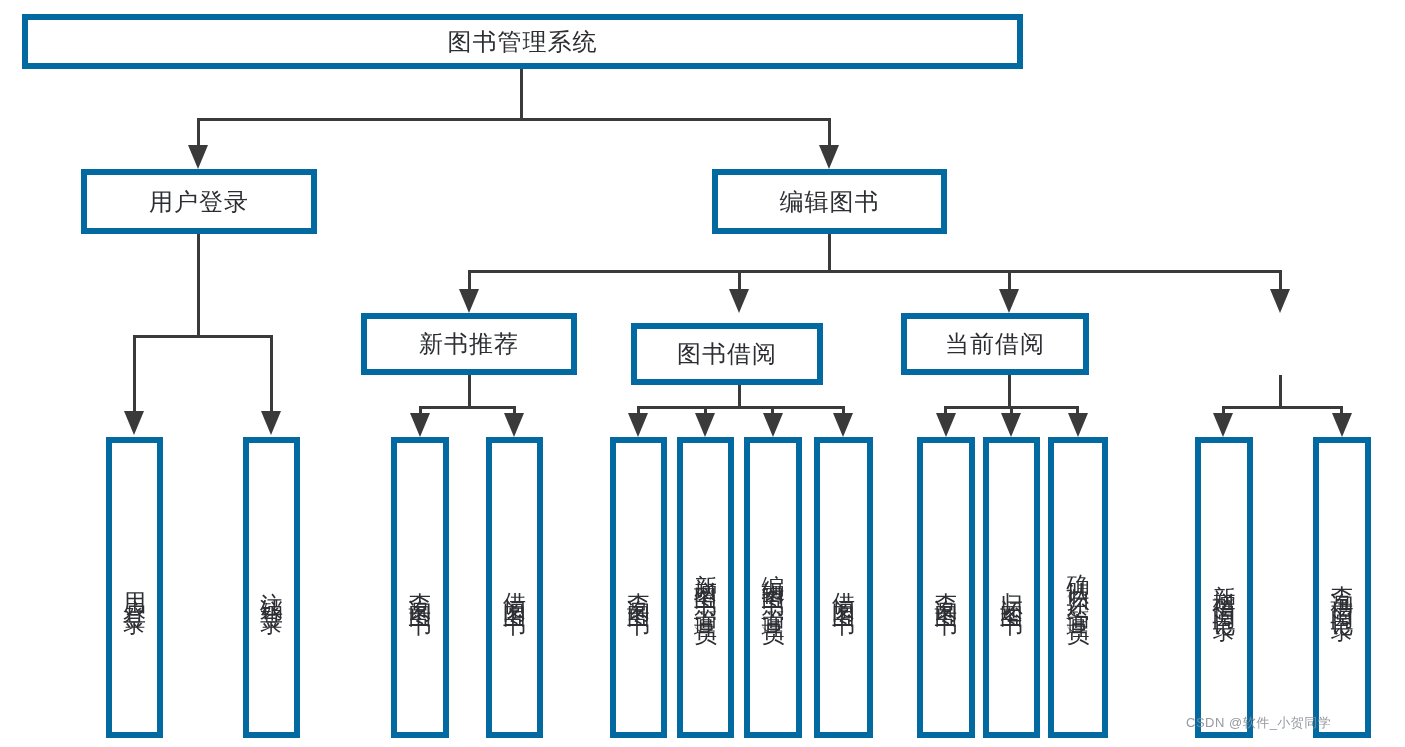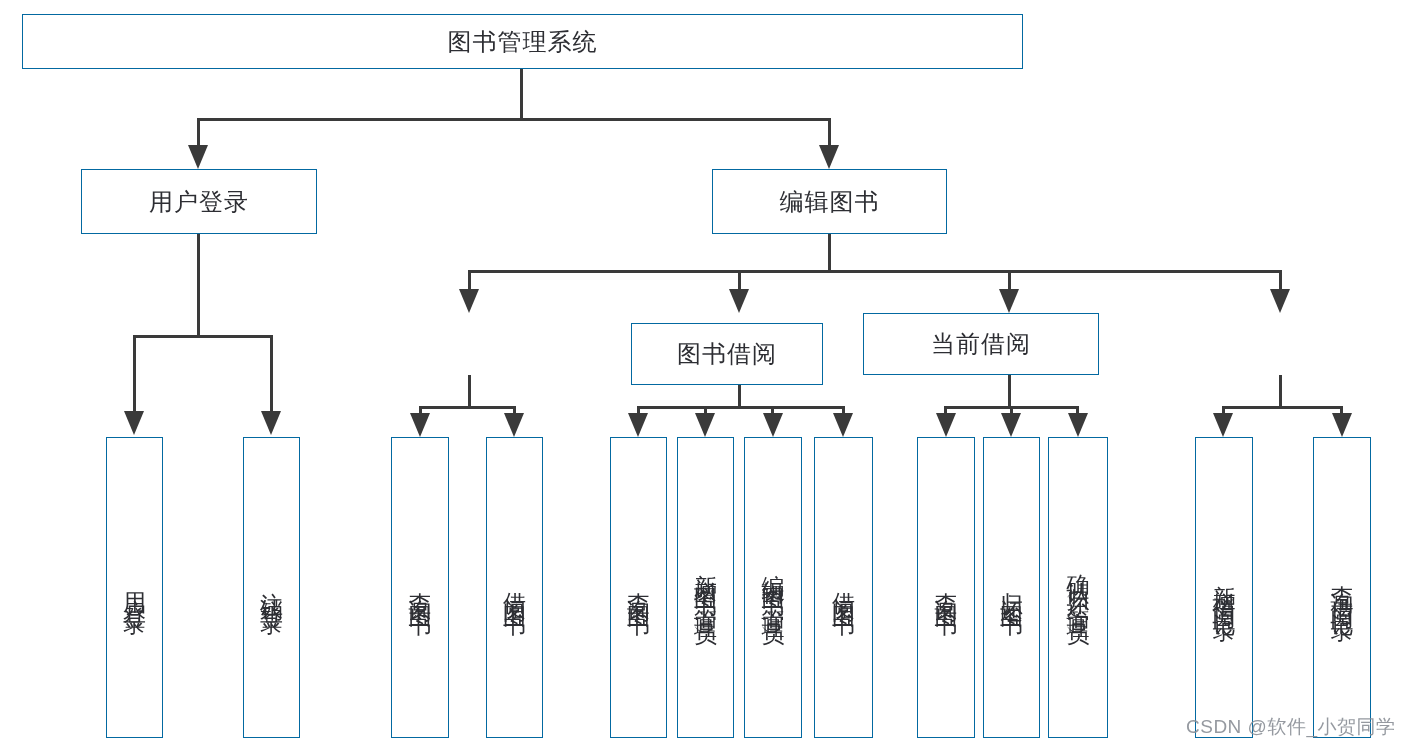--- a/index.html
+++ b/index.html
@@ -7,21 +7,21 @@
     position:relative;
     width:1405px; height:747px;
     background:#ffffff;
     font-family:"Liberation Sans","DejaVu Sans",sans-serif;
     overflow:hidden;
   }
   .box {
     position:absolute;
     box-sizing:border-box;
     background:#ffffff;
-    border:1px solid #0369a1;
+    border:6px solid #0369a1;
     display:flex; align-items:center; justify-content:center;
   }
   .hlabel {
     font-size:24px; letter-spacing:1px; color:#2d2e33; white-space:nowrap;
   }
   .vtext {
     writing-mode:vertical-rl;
     text-orientation:mixed;
     font-size:23px; letter-spacing:7px; color:#2d2e33;
     line-height:1;
@@ -30,21 +30,21 @@
   .hl { position:absolute; height:3px; background:#3a3a3a; }
   .ar {
     position:absolute; width:0; height:0;
     border-left:10px solid transparent;
     border-right:10px solid transparent;
     border-top:24px solid #3a3a3a;
   }
   .watermark {
     position:absolute;
     left:1186px; top:714px;
-    font-size:19px; letter-spacing:0.5px;
+    font-size:13px; letter-spacing:0.5px;
     color:rgba(138,142,150,0.9);
     white-space:nowrap;
     z-index:5;
   }
 </style>
 </head>
 <body>
 
 <div class="canvas">
 
@@ -114,24 +114,27 @@
     <span class="hlabel">图书管理系统</span>
   </div>
 
   <div class="box" style="left:81px;top:169px;width:236px;height:65px">
     <span class="hlabel">用户登录</span>
   </div>
   <div class="box" style="left:712px;top:169px;width:235px;height:65px">
     <span class="hlabel">编辑图书</span>
   </div>
 
+  <div class="box" style="left:361px;top:313px;width:216px;height:62px">
+    <span class="hlabel">新书推荐</span>
+  </div>
   <div class="box" style="left:631px;top:323px;width:192px;height:62px">
     <span class="hlabel">图书借阅</span>
   </div>
-  <div class="box" style="left:863px;top:313px;width:236px;height:62px">
+  <div class="box" style="left:901px;top:313px;width:188px;height:62px">
     <span class="hlabel">当前借阅</span>
   </div>
 
   <div class="box" style="left:106px;top:437px;width:57px;height:301px">
     <span class="vtext">用户登录</span>
   </div>
   <div class="box" style="left:243px;top:437px;width:57px;height:301px">
     <span class="vtext">注销登录</span>
   </div>
 

